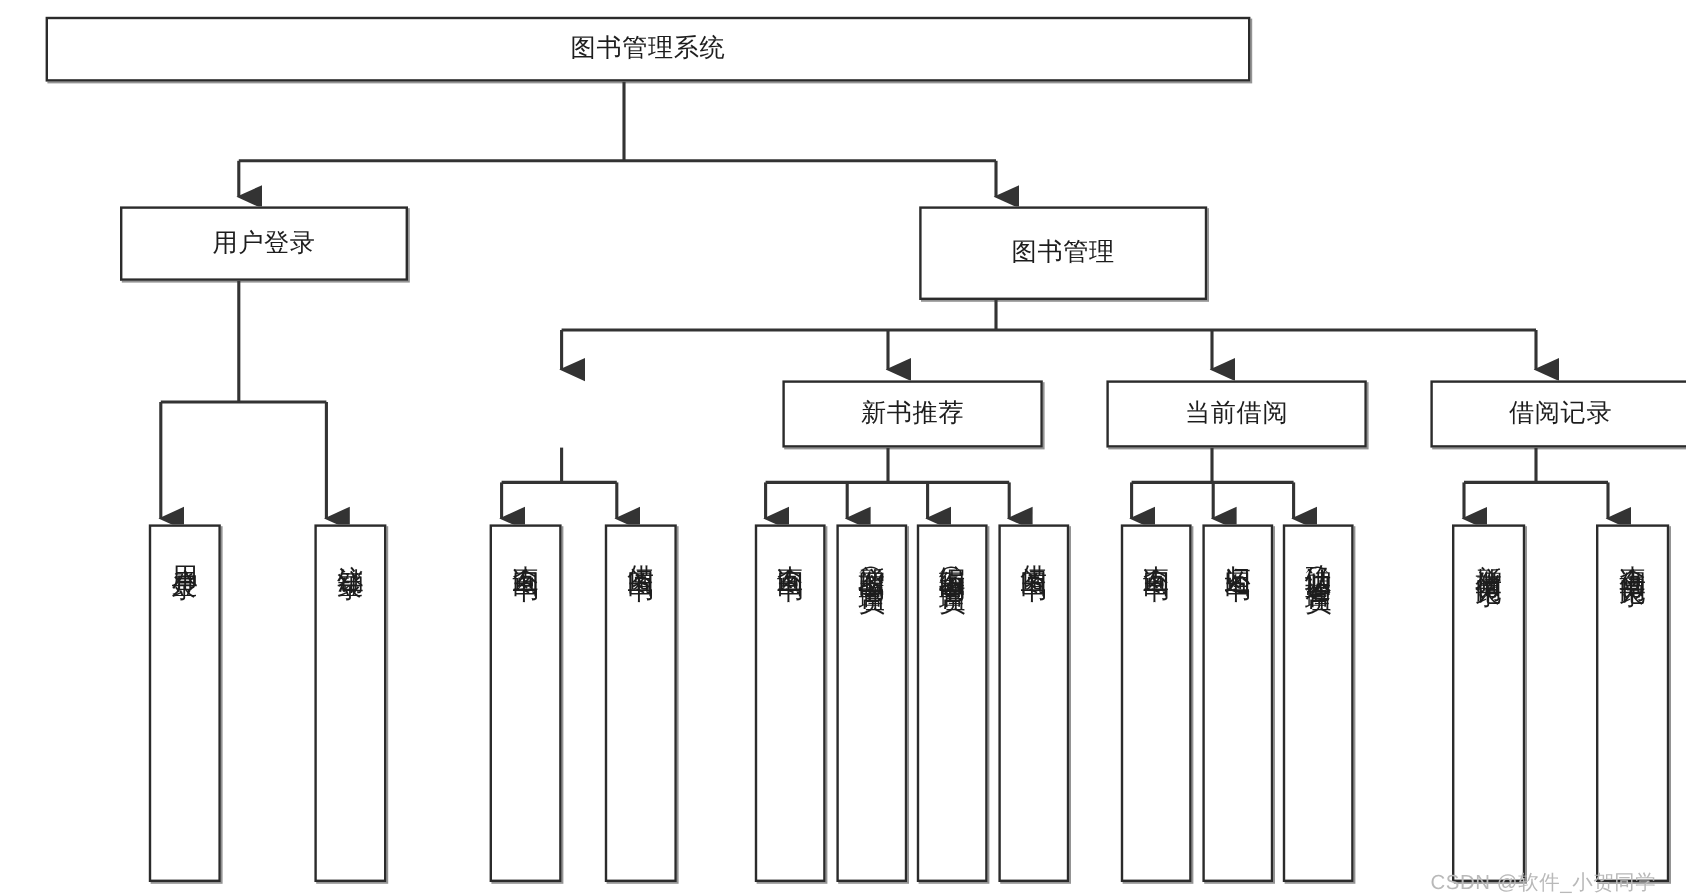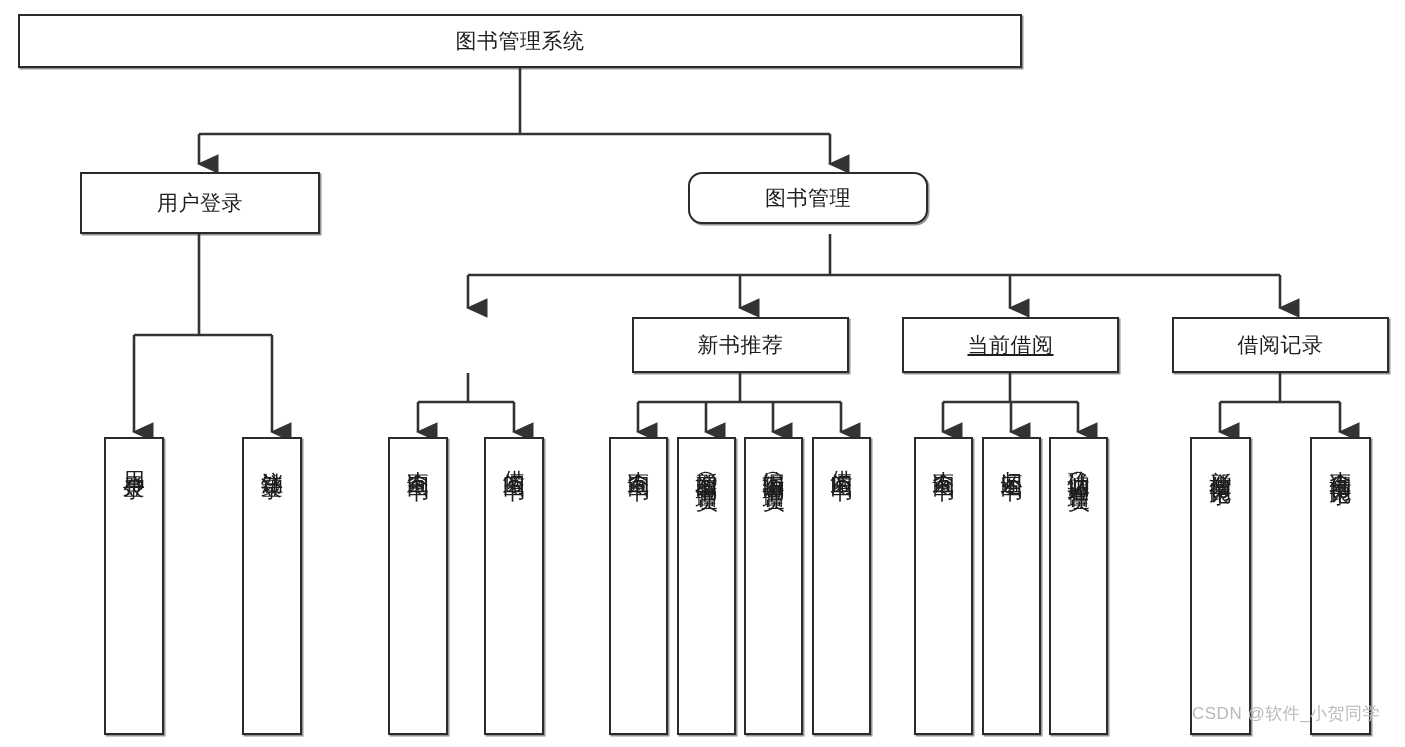--- a/index.html
+++ b/index.html
@@ -29,20 +29,21 @@
   .node {
     position: absolute;
     box-sizing: border-box;
     border: 2px solid #2b2b2b;
     background: #ffffff;
     display: flex;
     align-items: center;
     justify-content: center;
     color: #1d1d1d;
     box-shadow: 1.5px 1.5px 0 rgba(60,60,60,0.55);
+    margin-left: 20px;
   }
   .node .label {
     display: block;
     text-align: center;
     line-height: 1.18;
     letter-spacing: 0.5px;
   }
   .node.horizontal .label {
     font-size: 21px;
     white-space: nowrap;
@@ -123,30 +124,30 @@
   </svg>
 
   <div class="node horizontal" style="left:18px; top:14px; width:1004px; height:54px;">
     <span class="label">图书管理系统</span>
   </div>
 
   <div class="node horizontal" style="left:80px; top:172px; width:240px; height:62px;">
     <span class="label">用户登录</span>
   </div>
 
-  <div class="node horizontal" style="left:688px; top:172px; width:240px; height:52px;border-radius:14px;">
+  <div class="node horizontal" style="left:746px; top:172px; width:240px; height:78px;">
     <span class="label">图书管理</span>
   </div>
 
 
   <div class="node horizontal" style="left:632px; top:317px; width:217px; height:56px;">
     <span class="label">新书推荐</span>
   </div>
 
-  <div class="node horizontal" style="left:902px; top:317px; width:217px; height:56px;text-decoration:underline;">
+  <div class="node horizontal" style="left:902px; top:317px; width:217px; height:56px;">
     <span class="label">当前借阅</span>
   </div>
 
   <div class="node horizontal" style="left:1172px; top:317px; width:217px; height:56px;">
     <span class="label">借阅记录</span>
   </div>
 
   <div class="node vertical" style="left:104px; top:437px; width:60px; height:298px;">
     <span class="label">用户登录</span>
   </div>
@@ -192,15 +193,15 @@
   </div>
 
   <div class="node vertical" style="left:1190px; top:437px; width:61px; height:298px;">
     <span class="label">新增借阅记录</span>
   </div>
 
   <div class="node vertical" style="left:1310px; top:437px; width:61px; height:298px;">
     <span class="label">查询借阅记录</span>
   </div>
 
-  <div class="watermark" style="left:1192px; top:702px;">CSDN @软件_小贺同学</div>
+  <div class="watermark" style="left:1192px; top:724px;">CSDN @软件_小贺同学</div>
 
 </div>
 
 </body></html>

